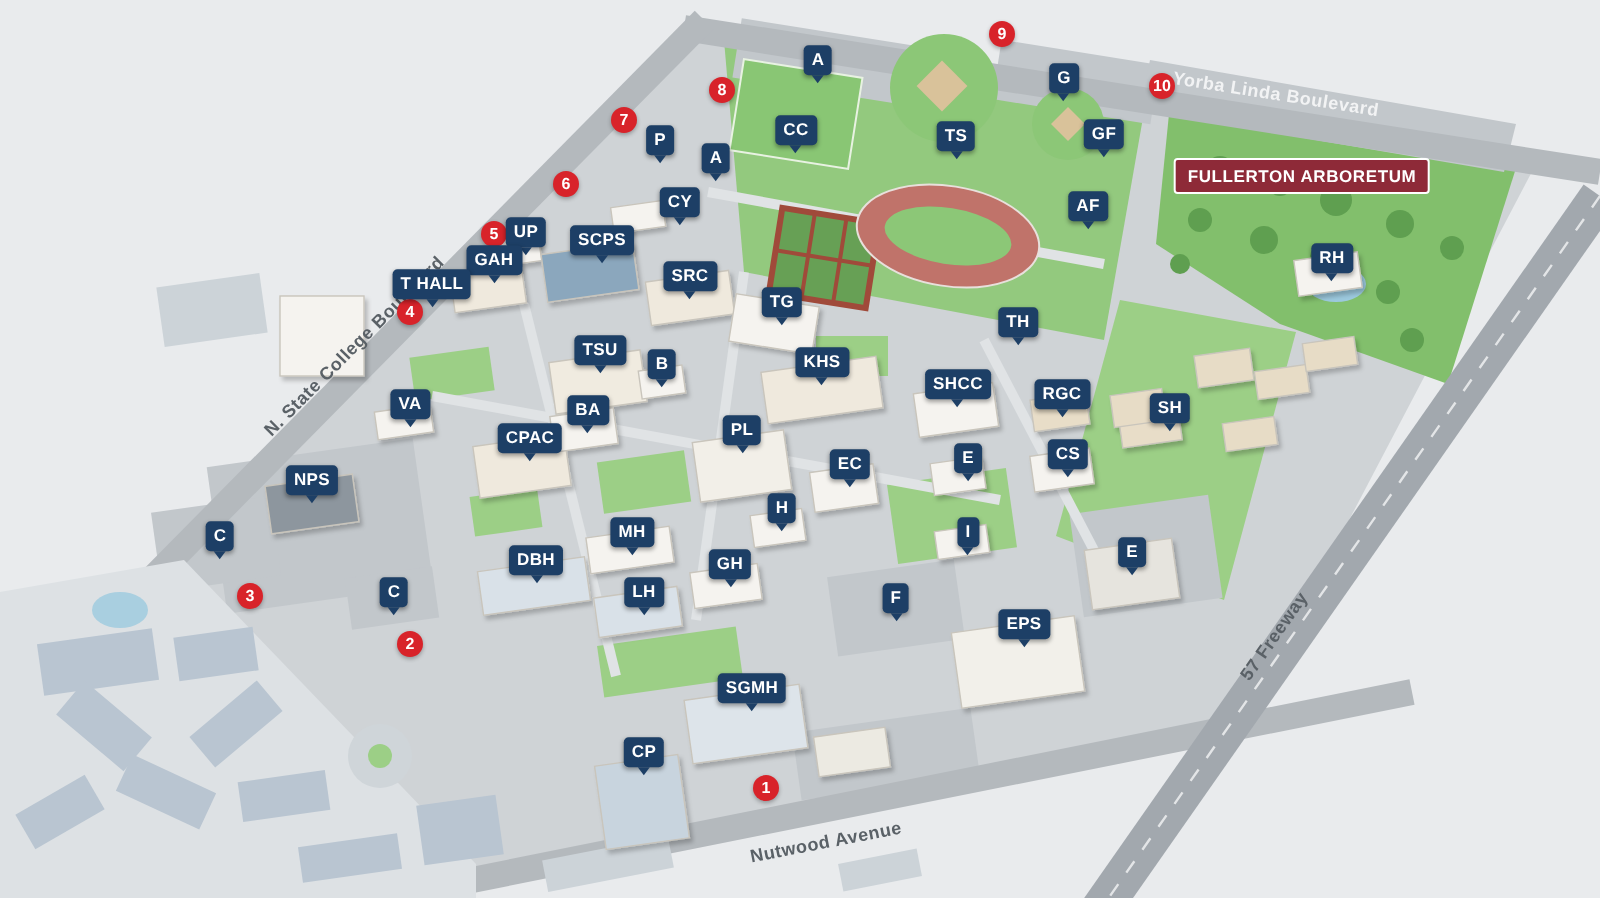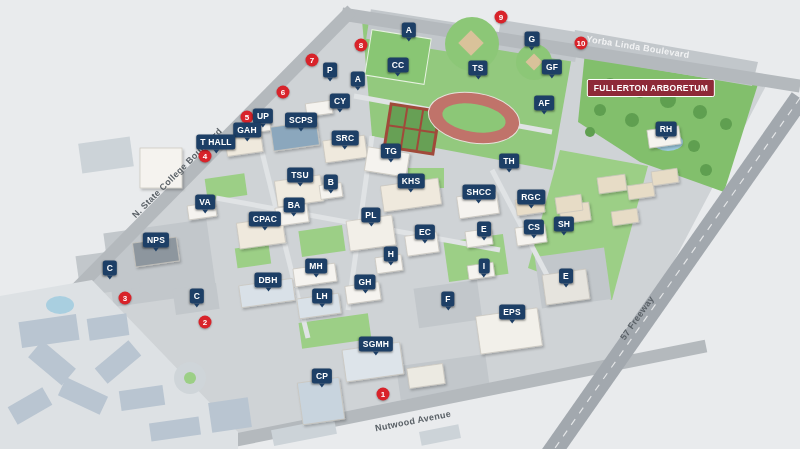--- a/index.html
+++ b/index.html
@@ -196,21 +196,21 @@
       <div class="badge" style="left: 345px; top: 139px;">SRC</div>
       <div class="badge" style="left: 168px; top: 143px; margin-left: 48px;">T HALL</div>
       <div class="badge" style="left: 391px; top: 152px;">TG</div>
       <div class="badge" style="left: 509px; top: 162px;">TH</div>
       <div class="badge" style="left: 666px; top: 130px;">RH</div>
       <div class="badge" style="left: 300px; top: 176px;">TSU</div>
       <div class="badge" style="left: 331px; top: 183px;">B</div>
       <div class="badge" style="left: 411px; top: 182px;">KHS</div>
       <div class="badge" style="left: 479px; top: 193px;">SHCC</div>
       <div class="badge" style="left: 531px; top: 198px; text-align: right;">RGC</div>
-      <div class="badge" style="left: 564px; top: 205px; margin-top: 20px;">SH</div>
+      <div class="badge" style="left: 585px; top: 205px;">SH</div>
       <div class="badge" style="left: 205px; top: 203px;">VA</div>
       <div class="badge" style="left: 294px; top: 206px;">BA</div>
       <div class="badge" style="left: 371px; top: 216px;">PL</div>
       <div class="badge" style="left: 265px; top: 220px;">CPAC</div>
       <div class="badge" style="left: 534px; top: 228px;">CS</div>
       <div class="badge" style="left: 484px; top: 230px;">E</div>
       <div class="badge" style="left: 425px; top: 233px;">EC</div>
       <div class="badge" style="left: 156px; top: 241px;">NPS</div>
       <div class="badge" style="left: 391px; top: 255px;">H</div>
       <div class="badge" style="left: 316px; top: 267px; text-align: right;">MH</div>

